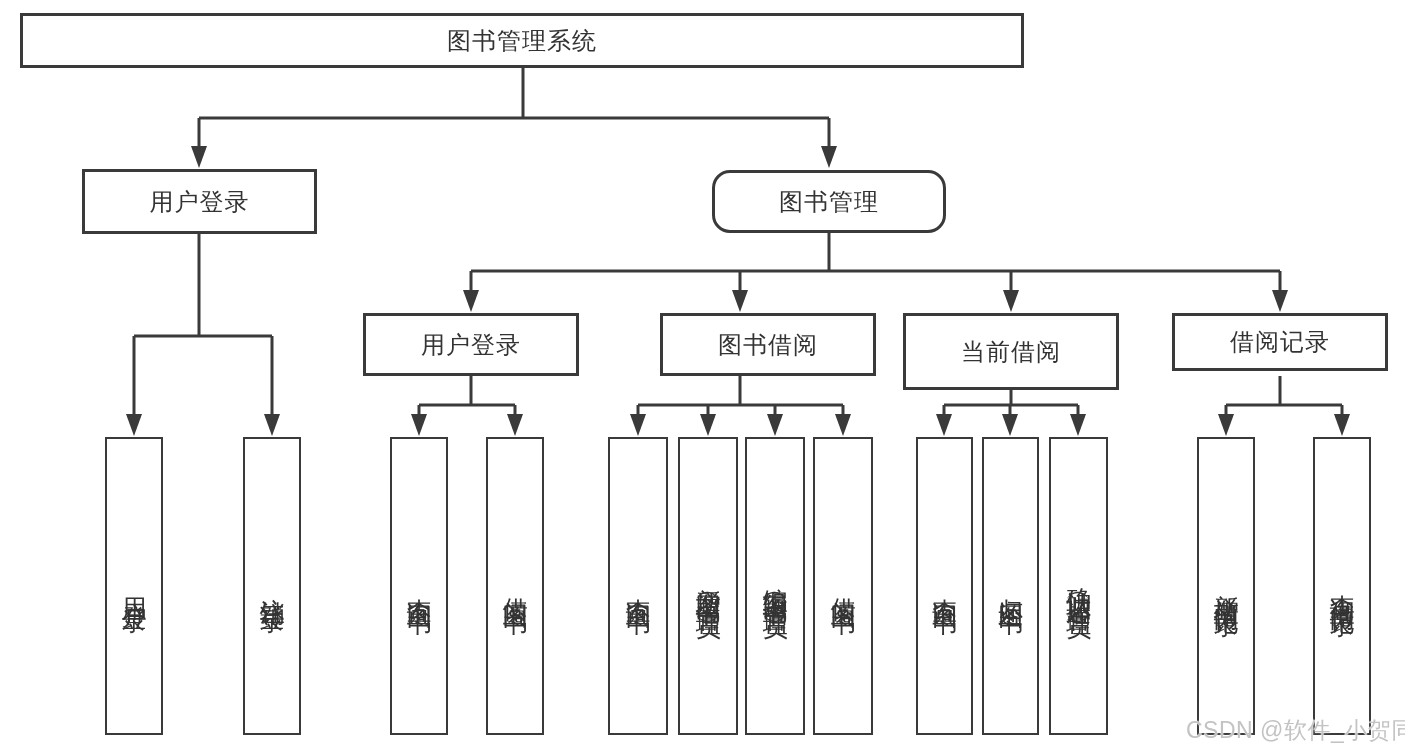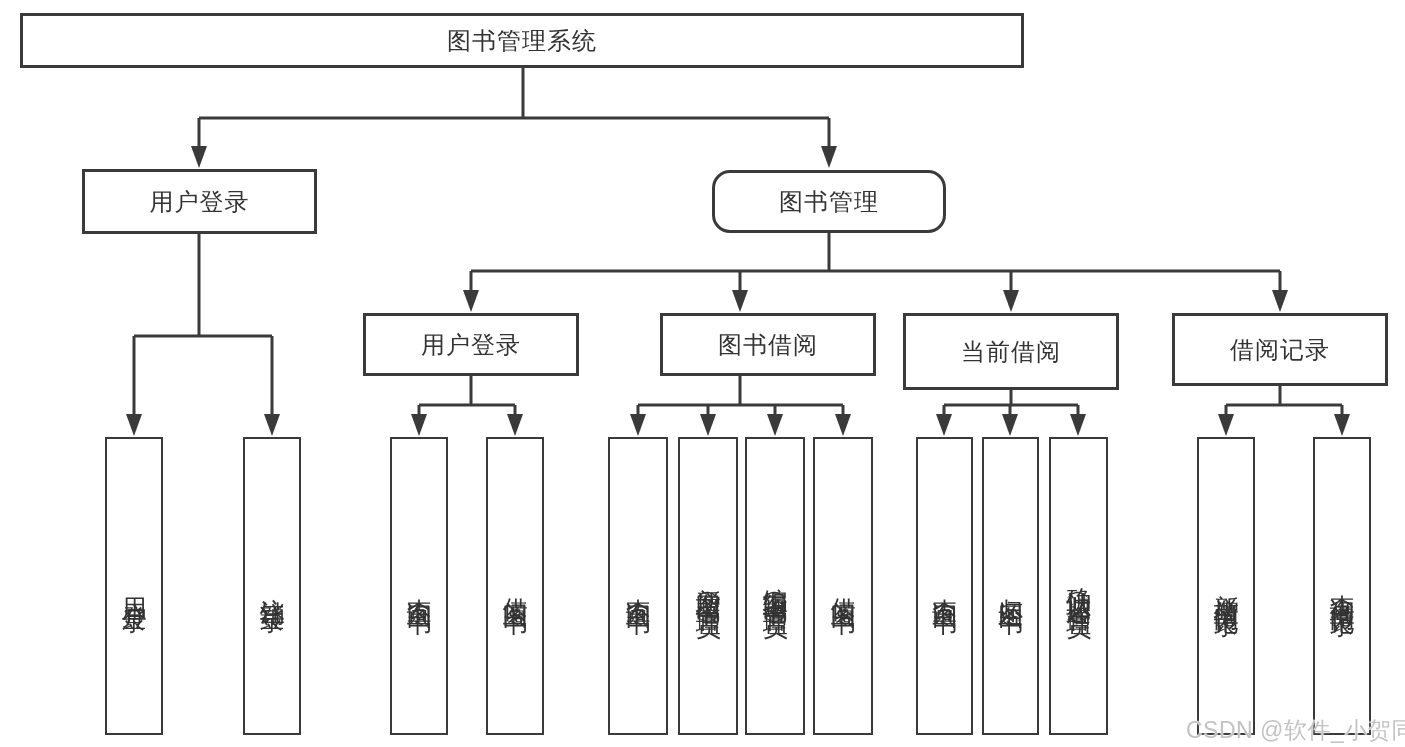--- a/index.html
+++ b/index.html
@@ -116,21 +116,21 @@
   </svg>
 
   <div class="node" style="left:20px; top:13px; width:1004px; height:55px;">图书管理系统</div>
 
   <div class="node" style="left:82px; top:169px; width:235px; height:65px;">用户登录</div>
   <div class="node" style="left:712px; top:170px; width:234px; height:63px;border-radius:18px;">图书管理</div>
 
   <div class="node" style="left:363px; top:313px; width:216px; height:63px;">用户登录</div>
   <div class="node" style="left:660px; top:313px; width:216px; height:63px;">图书借阅</div>
   <div class="node" style="left:903px; top:313px; width:216px; height:77px;">当前借阅</div>
-  <div class="node" style="left:1172px; top:313px; width:216px; height:73px;">借阅记录</div>
+  <div class="node" style="left:1172px; top:313px; width:216px; height:58px;">借阅记录</div>
 
   <div class="leaf" style="left:105px; width:58px;">
     <span class="vtext">用户登录</span>
   </div>
   <div class="leaf" style="left:243px; width:58px;">
     <span class="vtext">注销登录</span>
   </div>
 
   <div class="leaf" style="left:390px; width:58px;">
     <span class="vtext">查询图书</span>

